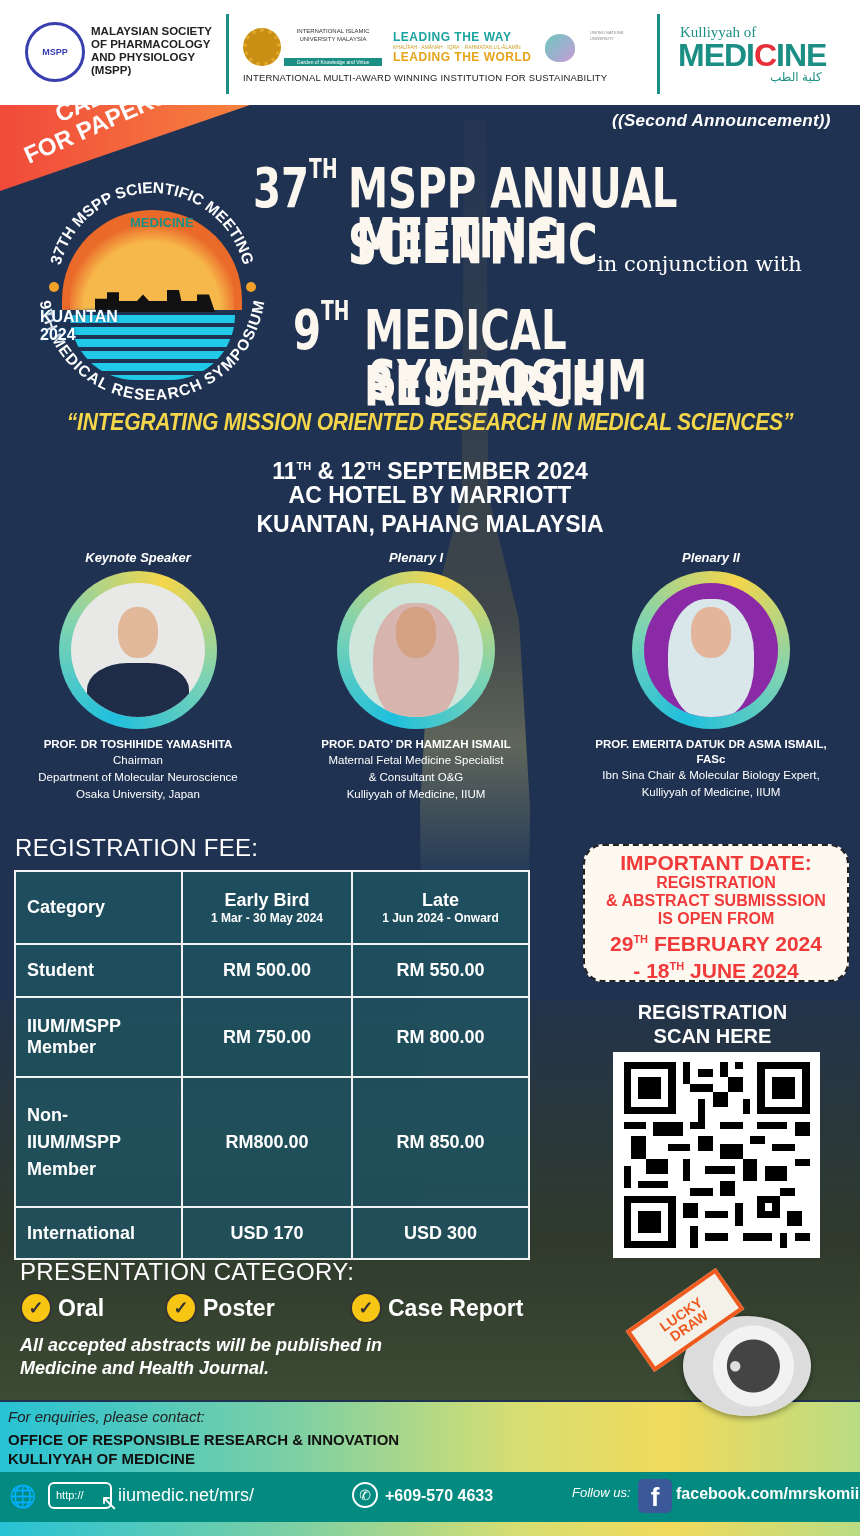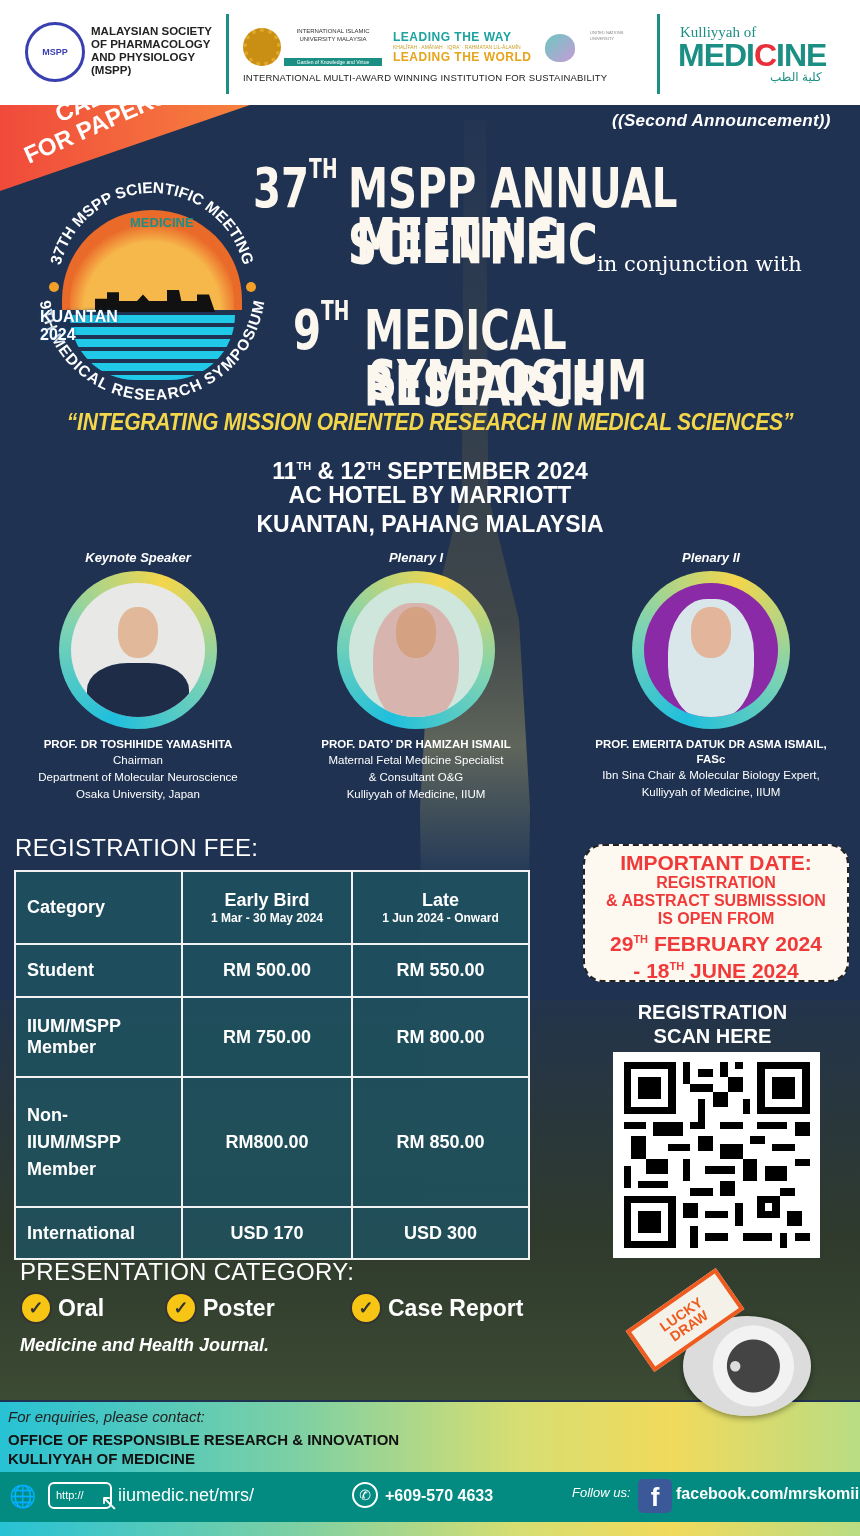--- a/index.html
+++ b/index.html
@@ -331,20 +331,21 @@
   </div>
 <div class="pres-item" style="left:165px">
     <span class="check">✓</span>
     <span>Poster</span>
   </div>
 <div class="pres-item" style="left:350px">
     <span class="check">✓</span>
     <span>Case Report</span>
   </div>
 <div class="pres-note">
+  <div>All accepted abstracts will be published in</div>
   <div>Medicine and Health Journal.</div>
 </div>
 
 <div class="footer-grad"></div>
 <div class="enq">For enquiries, please contact:</div>
 <div class="office">
   <div>OFFICE OF RESPONSIBLE RESEARCH &amp; INNOVATION</div>
   <div>KULLIYYAH OF MEDICINE</div>
 </div>
 <div class="contact-bar">

